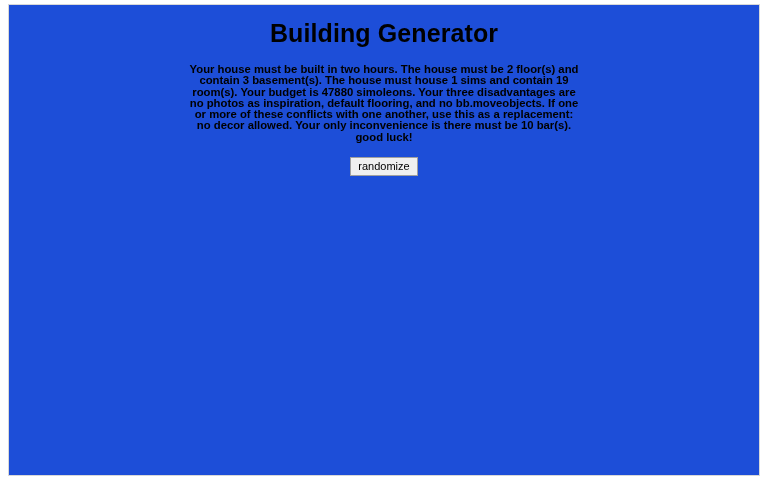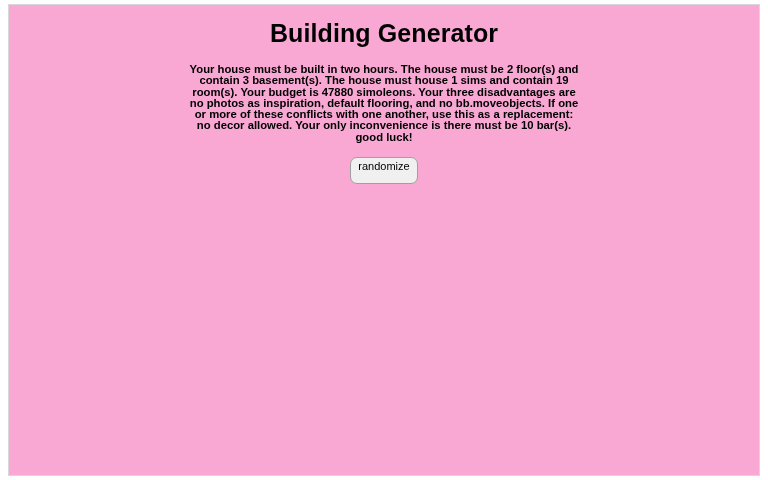--- a/index.html
+++ b/index.html
@@ -12,21 +12,21 @@
     background: #ffffff;
     font-family: "Liberation Sans", sans-serif;
     overflow: hidden;
   }
   .page-frame {
     position: absolute;
     left: 8px;
     top: 4px;
     width: 752px;
     height: 472px;
-    background: #f9a8d4;
+    background: #1d4ed8;
     border: 1px solid #d8d8d8;
     box-sizing: border-box;
     overflow: hidden;
   }
   .content {
     width: 100%;
     padding-top: 14px;
     box-sizing: border-box;
   }
   .title {
@@ -51,22 +51,22 @@
   .button-row {
     text-align: center;
     margin-top: 13px;
   }
   .randomize-button {
     font-family: "Liberation Sans", sans-serif;
     font-size: 11px;
     color: #000000;
     background: #f0f0f0;
     border: 1px solid #a0a0a0;
-    border-radius: 7px;
-    padding: 2px 7px 10px 7px;
+    border-radius: 0;
+    padding: 2px 7px 2px 7px;
     cursor: pointer;
     line-height: 13px;
   }
 </style>
 </head>
 <body>
 
 <div class="page-frame">
   <div class="content">
     <h1 class="title">Building Generator</h1>

